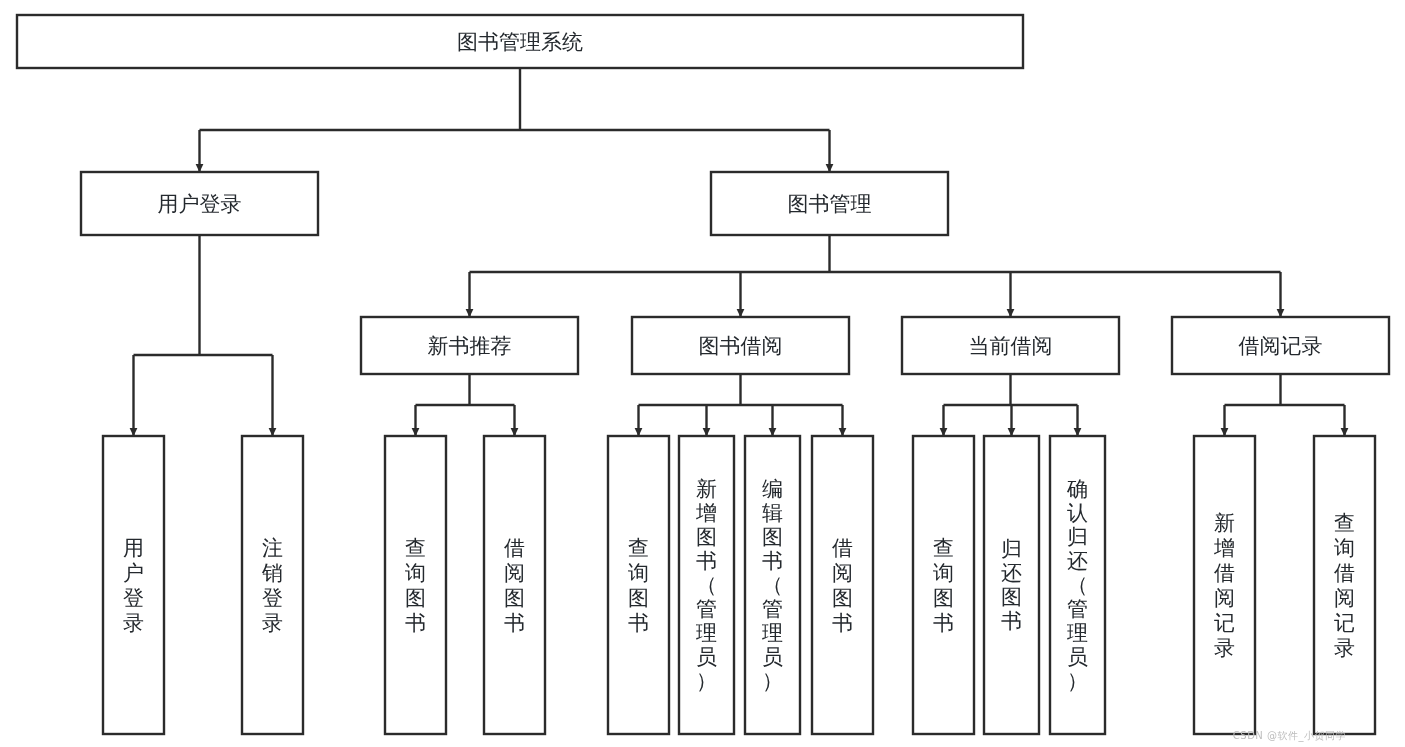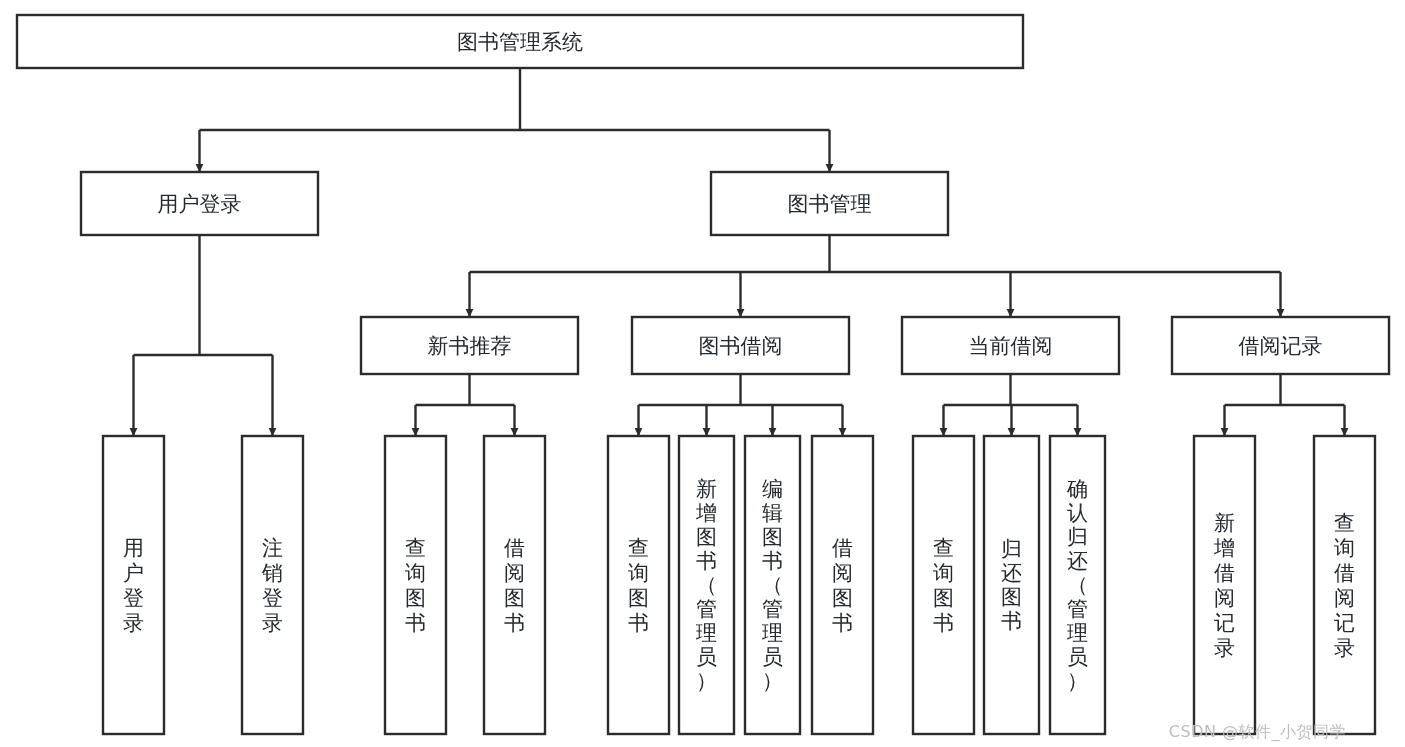--- a/index.html
+++ b/index.html
@@ -52,21 +52,21 @@
   .link-line {
     stroke: #2b2b2b;
     stroke-width: 2.4;
     fill: none;
   }
   .watermark {
     position: absolute;
     right: 8px;
     bottom: 4px;
     font-family: "DejaVu Sans", "Liberation Sans", sans-serif;
-    font-size: 16px;
+    font-size: 10px;
     color: #bdbdbd;
     white-space: nowrap;
     letter-spacing: 0.5px;
     pointer-events: none;
   }
 </style>
 </head>
 <body>
 
 <div id="diagram-root">

